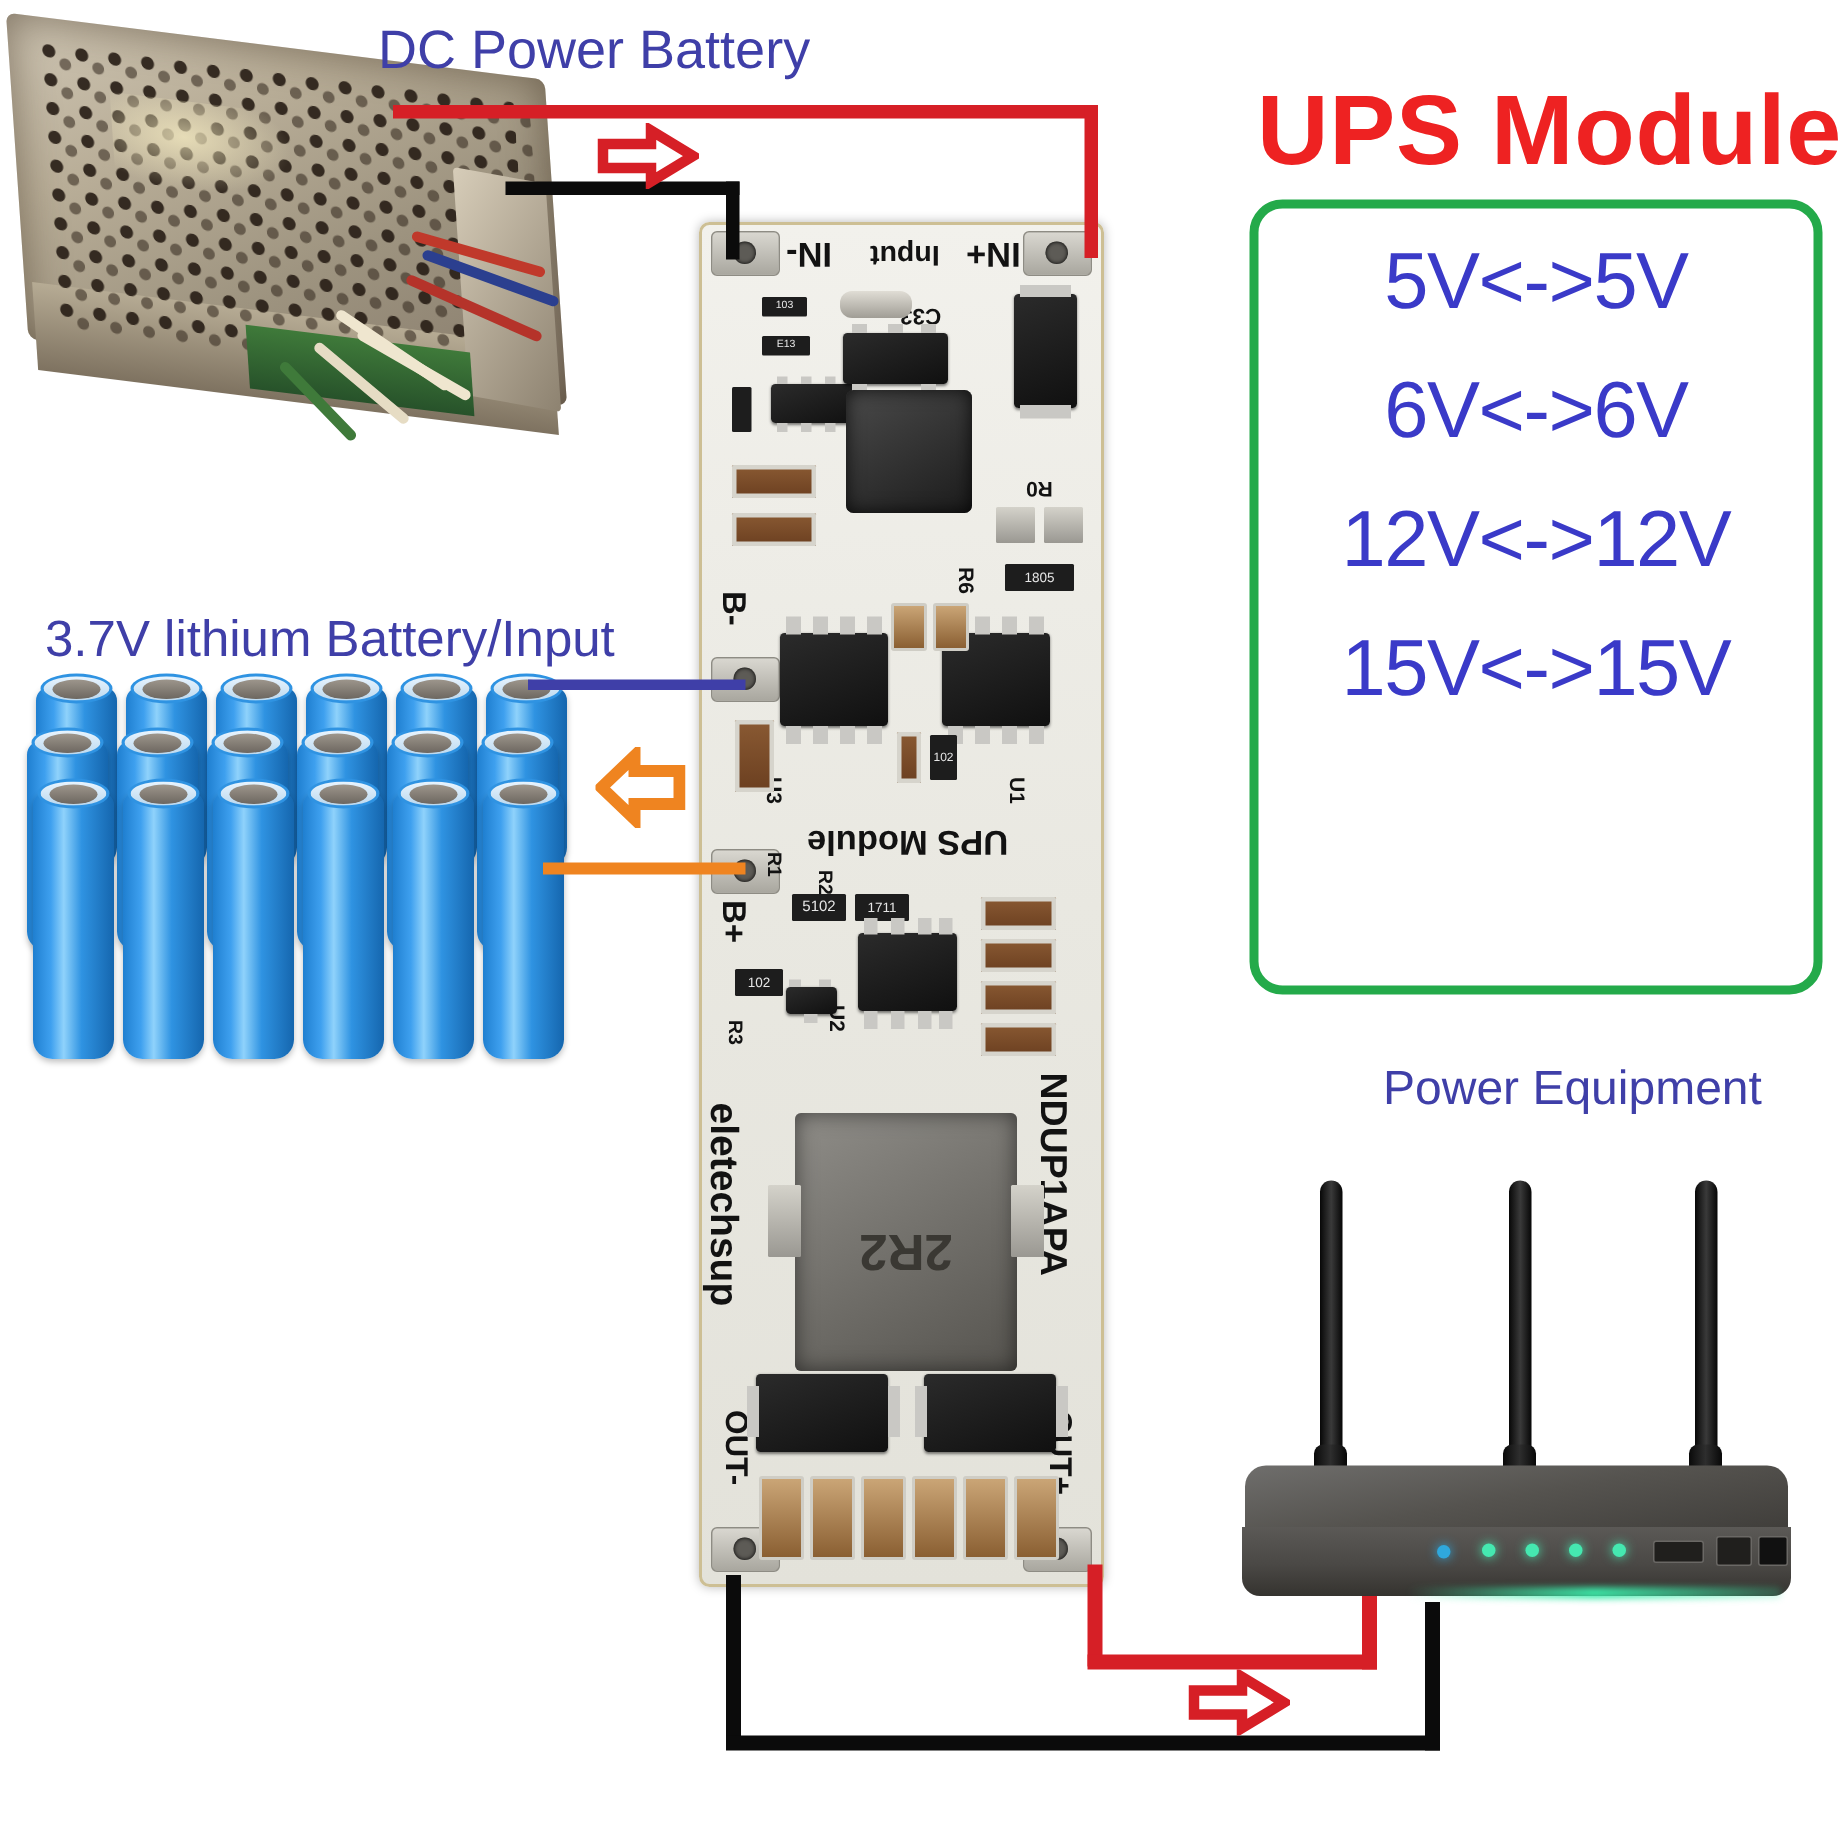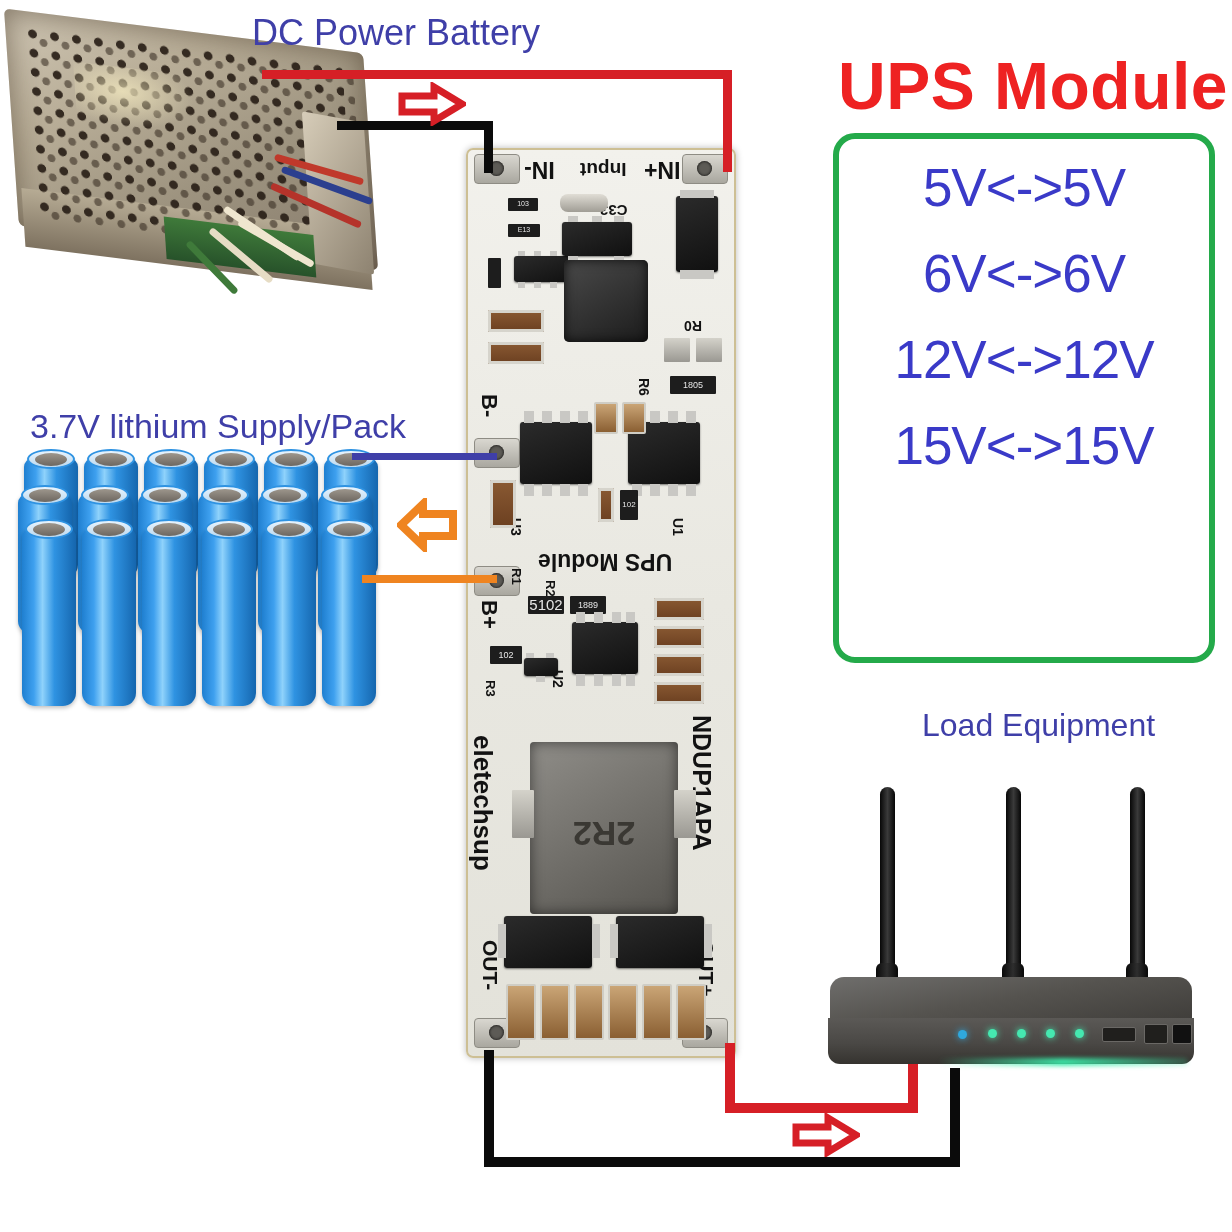--- a/index.html
+++ b/index.html
@@ -217,21 +217,21 @@
     <div class="cell" style="left:246px;top:82px;height:178px;">
         <div class="top"></div>
         <div class="nub"></div>
       </div>
     <div class="cell" style="left:306px;top:82px;height:178px;">
         <div class="top"></div>
         <div class="nub"></div>
       </div>
   </div>
 
-  <div class="lbl" id="batt-label">3.7V lithium Supply/Pack</div>
+  <div class="lbl" id="batt-label">3.7V lithium Battery/Input</div>
 
   <div id="pcb">
 
     <div class="pad" style="left:6px;top:4px;width:46px;height:30px;">
         <i></i>
       </div>
     <div class="pad" style="left:214px;top:4px;width:46px;height:30px;">
         <i></i>
       </div>
     <div class="pad" style="left:6px;top:288px;width:46px;height:30px;">
@@ -318,22 +318,22 @@
         <b style="left:58px;top:-11px;width:10px;height:12px;"></b>
       <b style="left:4px;top:62px;width:10px;height:12px;"></b>
         <b style="left:22px;top:62px;width:10px;height:12px;"></b>
       <b style="left:40px;top:62px;width:10px;height:12px;"></b>
         <b style="left:58px;top:62px;width:10px;height:12px;"></b>
     </div>
     <div class="cap" style="left:126px;top:252px;width:24px;height:32px;"></div>
     <div class="cap" style="left:154px;top:252px;width:24px;height:32px;"></div>
     <div class="smd" style="left:130px;top:338px;width:16px;height:34px;"></div>
     <div class="res" style="left:152px;top:340px;width:18px;height:30px;line-height:30px;font-size:8px;"><span>102</span></div>
-    <div class="res" style="left:60px;top:446px;width:36px;height:18px;line-height:18px;font-size:15px;"><span>5102</span></div>
-    <div class="res" style="left:102px;top:446px;width:36px;height:18px;line-height:18px;font-size:9px;"><span>1889</span></div>
+    <div class="res" style="left:60px;top:446px;width:36px;height:18px;line-height:18px;font-size:10px;"><span>5102</span></div>
+    <div class="res" style="left:102px;top:446px;width:36px;height:18px;line-height:18px;font-size:9px;"><span>1711</span></div>
     <div class="res" style="left:22px;top:496px;width:32px;height:18px;line-height:18px;font-size:9px;"><span>102</span></div>
 
     <div class="ic" style="left:104px;top:472px;width:66px;height:52px;">
       <b style="left:4px;top:-10px;width:9px;height:11px;"></b>
         <b style="left:22px;top:-10px;width:9px;height:11px;"></b>
       <b style="left:40px;top:-10px;width:9px;height:11px;"></b>
         <b style="left:54px;top:-10px;width:9px;height:11px;"></b>
       <b style="left:4px;top:52px;width:9px;height:12px;"></b>
         <b style="left:22px;top:52px;width:9px;height:12px;"></b>
       <b style="left:40px;top:52px;width:9px;height:12px;"></b>
@@ -385,21 +385,21 @@
     <div class="led" style="left:188px;top:254px;color:#45e8b0;"></div>
     <div class="led" style="left:217px;top:254px;color:#45e8b0;"></div>
     <div class="led" style="left:246px;top:254px;color:#45e8b0;"></div>
     <div class="led" style="left:275px;top:254px;color:#45e8b0;"></div>
     <div class="port" style="left:302px;top:252px;width:32px;height:13px;"></div>
     <div class="port" style="left:344px;top:249px;width:22px;height:18px;"></div>
     <div class="port" style="left:372px;top:249px;width:18px;height:18px;background:#111;"></div>
     <div class="glow"></div>
   </div>
 
-  <div class="lbl" id="load-label">Load Equipment</div>
+  <div class="lbl" id="load-label">Power Equipment</div>
 
   <div id="ups-title">UPS Module</div>
 
   <div id="volt-box">
     <ul>
       <li>5V&lt;-&gt;5V</li>
       <li>6V&lt;-&gt;6V</li>
       <li>12V&lt;-&gt;12V</li>
       <li>15V&lt;-&gt;15V</li>
     </ul>

